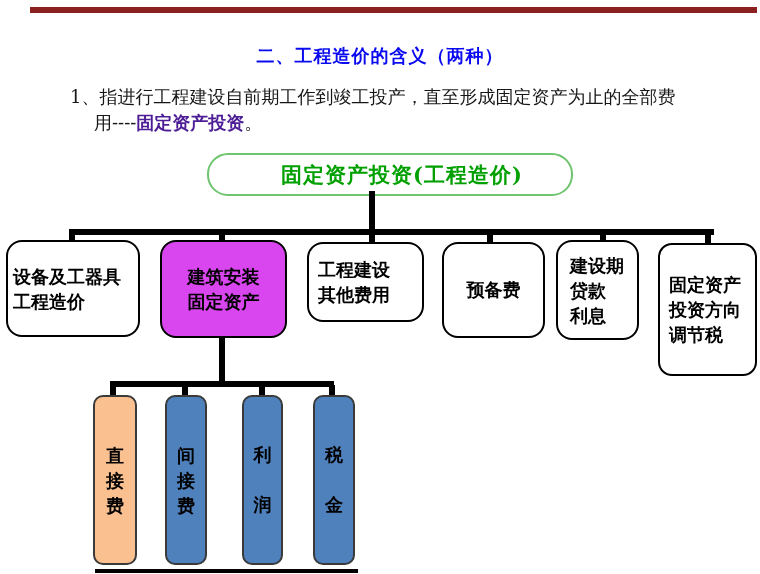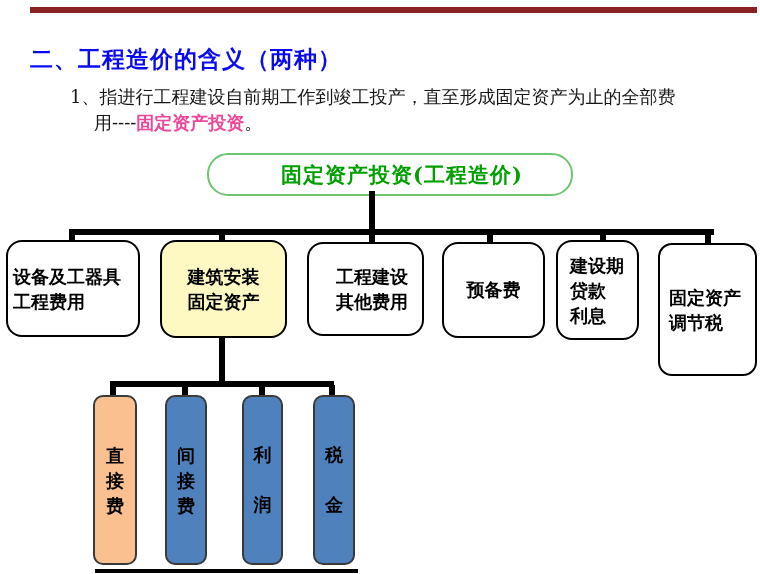--- a/index.html
+++ b/index.html
@@ -3,25 +3,25 @@
 <meta charset="utf-8">
 <style>
   html,body{margin:0;padding:0;background:#fff;}
   .slide{
     position:relative;width:760px;height:574px;background:#ffffff;overflow:hidden;
     font-family:"DejaVu Serif","Liberation Serif",serif;
   }
   .top-rule{position:absolute;left:30px;top:7px;width:727px;height:6px;background:#8b2020;}
   .title{
     position:absolute;left:30px;top:44px;width:700px;
-    font-size:23px;font-weight:bold;color:#0a0af0;letter-spacing:1px;white-space:nowrap;
+    font-size:18px;font-weight:bold;color:#0a0af0;letter-spacing:1px;white-space:nowrap;text-align:center;
   }
   .para{position:absolute;left:30px;top:84px;width:720px;font-size:18px;color:#161616;line-height:26px;margin-left:40px;}
   .para .line2{padding-left:24px;}
-  .hl-green{color:#ec4899;font-weight:bold;}
+  .hl-green{color:#4c1d95;font-weight:bold;}
   
   .root-box{
     position:absolute;left:207px;top:153px;width:338px;height:39px;
     border:2px solid #6fc46f;border-radius:21px;background:#fff;
     display:flex;align-items:center;justify-content:center;
     font-size:21px;font-weight:bold;color:#00a000;letter-spacing:1px;white-space:nowrap;padding-left:24px;
   }
   
   .conn{position:absolute;background:#000;}
   
@@ -64,45 +64,46 @@
   <div class="conn" style="left:69px;top:229px;width:645px;height:6px;"></div>
   <div class="conn" style="left:69px;top:233px;width:6px;height:10px;"></div>
   <div class="conn" style="left:219px;top:233px;width:6px;height:10px;"></div>
   <div class="conn" style="left:369px;top:233px;width:6px;height:12px;"></div>
   <div class="conn" style="left:487px;top:233px;width:6px;height:12px;"></div>
   <div class="conn" style="left:600px;top:233px;width:6px;height:10px;"></div>
   <div class="conn" style="left:705px;top:233px;width:6px;height:13px;"></div>
 
   <div class="l2 leftal" style="left:6px;top:240px;width:134px;height:97px;padding-left:5px;">
     <div>设备及工器具</div>
-    <div>工程费用</div>
+    <div>工程造价</div>
   </div>
 
-  <div class="l2 center" style="left:160px;top:240px;width:127px;height:98px;background:#fef9c3;">
+  <div class="l2 center" style="left:160px;top:240px;width:127px;height:98px;background:#d946ef;">
     <div>建筑安装</div>
     <div>固定资产</div>
   </div>
 
-  <div class="l2 leftal" style="left:307px;top:242px;width:117px;height:94px;padding-left:27px;">
+  <div class="l2 leftal" style="left:307px;top:242px;width:117px;height:80px;padding-left:9px;">
     <div>工程建设</div>
     <div>其他费用</div>
   </div>
 
   <div class="l2 center" style="left:442px;top:242px;width:103px;height:96px;font-family:Liberation Serif, serif;">
     <div>预备费</div>
   </div>
 
   <div class="l2 leftal" style="left:556px;top:240px;width:83px;height:100px;padding-left:12px;">
     <div>建设期</div>
     <div>贷款</div>
     <div>利息</div>
   </div>
 
   <div class="l2 leftal" style="left:658px;top:243px;width:99px;height:133px;padding-left:9px;border-radius:14px;">
     <div>固定资产</div>
+    <div>投资方向</div>
     <div>调节税</div>
   </div>
 
   <div class="conn" style="left:219px;top:337px;width:6px;height:47px;"></div>
   <div class="conn" style="left:110px;top:381px;width:224px;height:6px;"></div>
   <div class="conn" style="left:110px;top:385px;width:6px;height:11px;"></div>
   <div class="conn" style="left:182px;top:385px;width:6px;height:11px;"></div>
   <div class="conn" style="left:259px;top:385px;width:6px;height:11px;"></div>
   <div class="conn" style="left:329px;top:385px;width:6px;height:11px;"></div>
 

